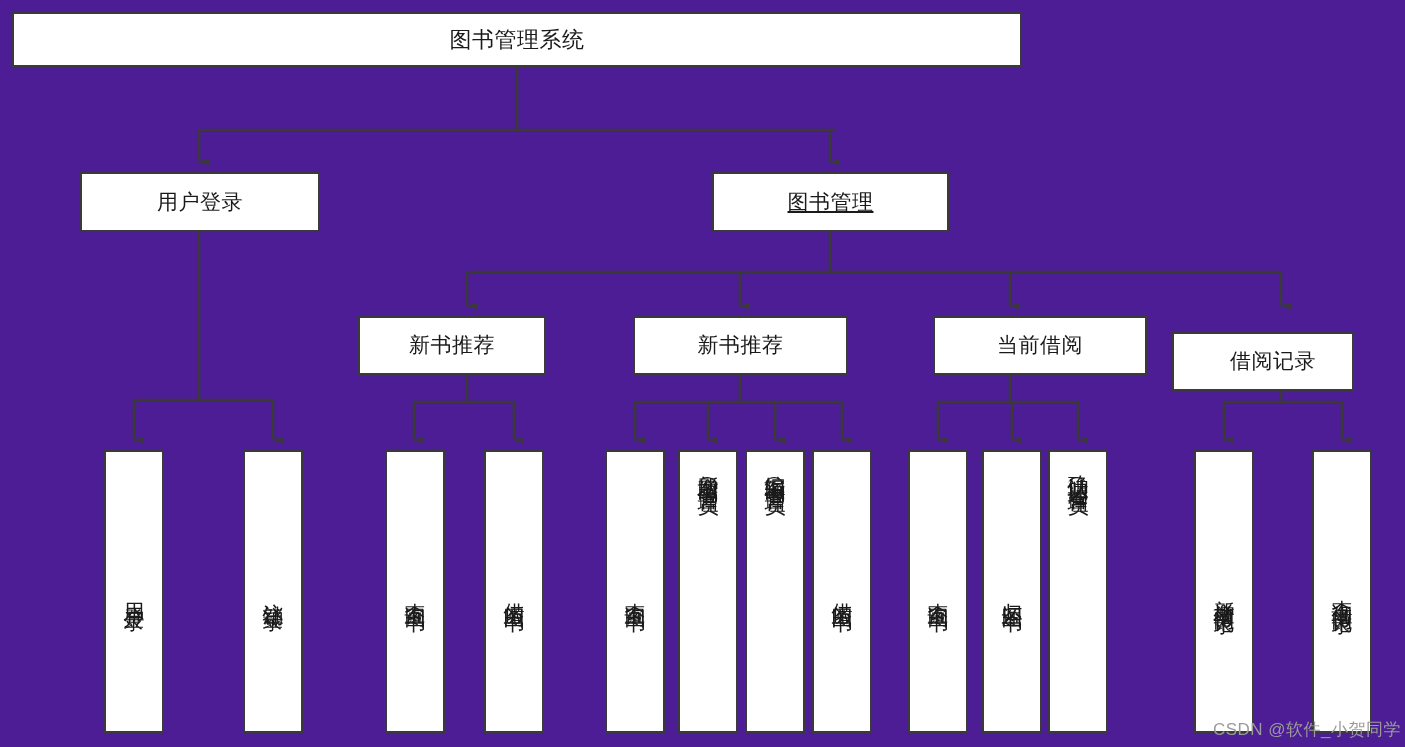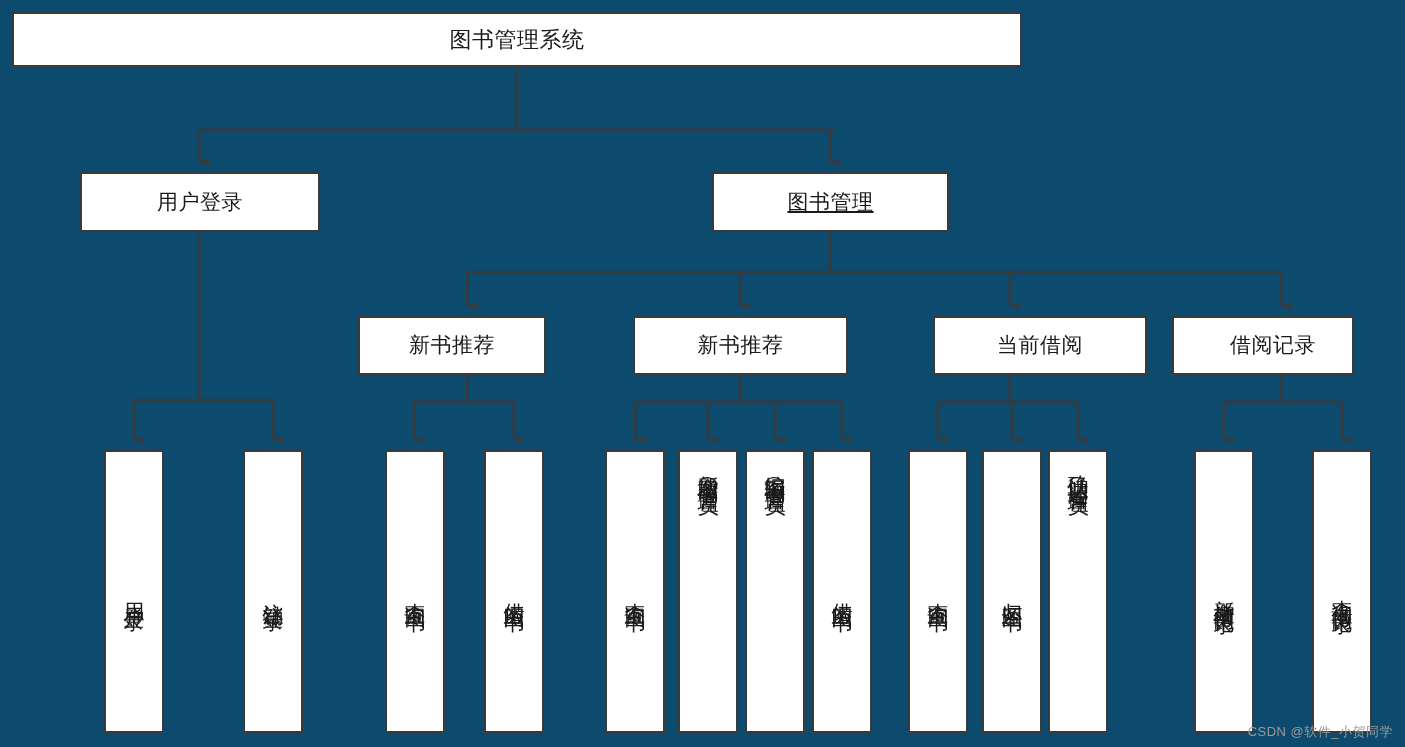--- a/index.html
+++ b/index.html
@@ -7,21 +7,21 @@
     padding: 0;
     background: #ffffff;
   }
   body {
     font-family: "Liberation Sans", "DejaVu Sans", sans-serif;
   }
   #canvas {
     position: relative;
     width: 1405px;
     height: 747px;
-    background: #0c4a6e;
+    background: #4c1d95;
     overflow: hidden;
   }
   #edges {
     position: absolute;
     left: 0;
     top: 0;
     width: 1405px;
     height: 747px;
   }
   .node {
@@ -60,23 +60,23 @@
     line-height: 1.05;
     letter-spacing: 3px;
     white-space: nowrap;
   }
   .node.vertical.centered {
     align-items: center;
     padding-top: 0;
   }
   #watermark {
     position: absolute;
-    right: 12px;
+    right: 4px;
     bottom: 6px;
-    font-size: 13px;
+    font-size: 17px;
     color: #9a9a9a;
     letter-spacing: 0.5px;
     white-space: nowrap;
     pointer-events: none;
   }
 </style>
 </head>
 <body>
 
 <div id="canvas">
@@ -144,21 +144,21 @@
 
   <div class="node horizontal" style="left:358px; top:316px; width:188px; height:59px;">
     <span class="label">新书推荐</span>
   </div>
   <div class="node horizontal" style="left:633px; top:316px; width:215px; height:59px;">
     <span class="label">新书推荐</span>
   </div>
   <div class="node horizontal" style="left:903px; top:316px; width:214px; height:59px;margin-left:30px;">
     <span class="label">当前借阅</span>
   </div>
-  <div class="node horizontal" style="left:1172px; top:316px; width:182px; height:59px;padding-left:20px;">
+  <div class="node horizontal" style="left:1172px; top:332px; width:182px; height:59px;padding-left:20px;">
     <span class="label">借阅记录</span>
   </div>
 
   <div class="node vertical centered" style="left:104px; top:450px; width:60px; height:283px;">
     <span class="label">用户登录</span>
   </div>
   <div class="node vertical centered" style="left:243px; top:450px; width:60px; height:283px;">
     <span class="label">注销登录</span>
   </div>
 

